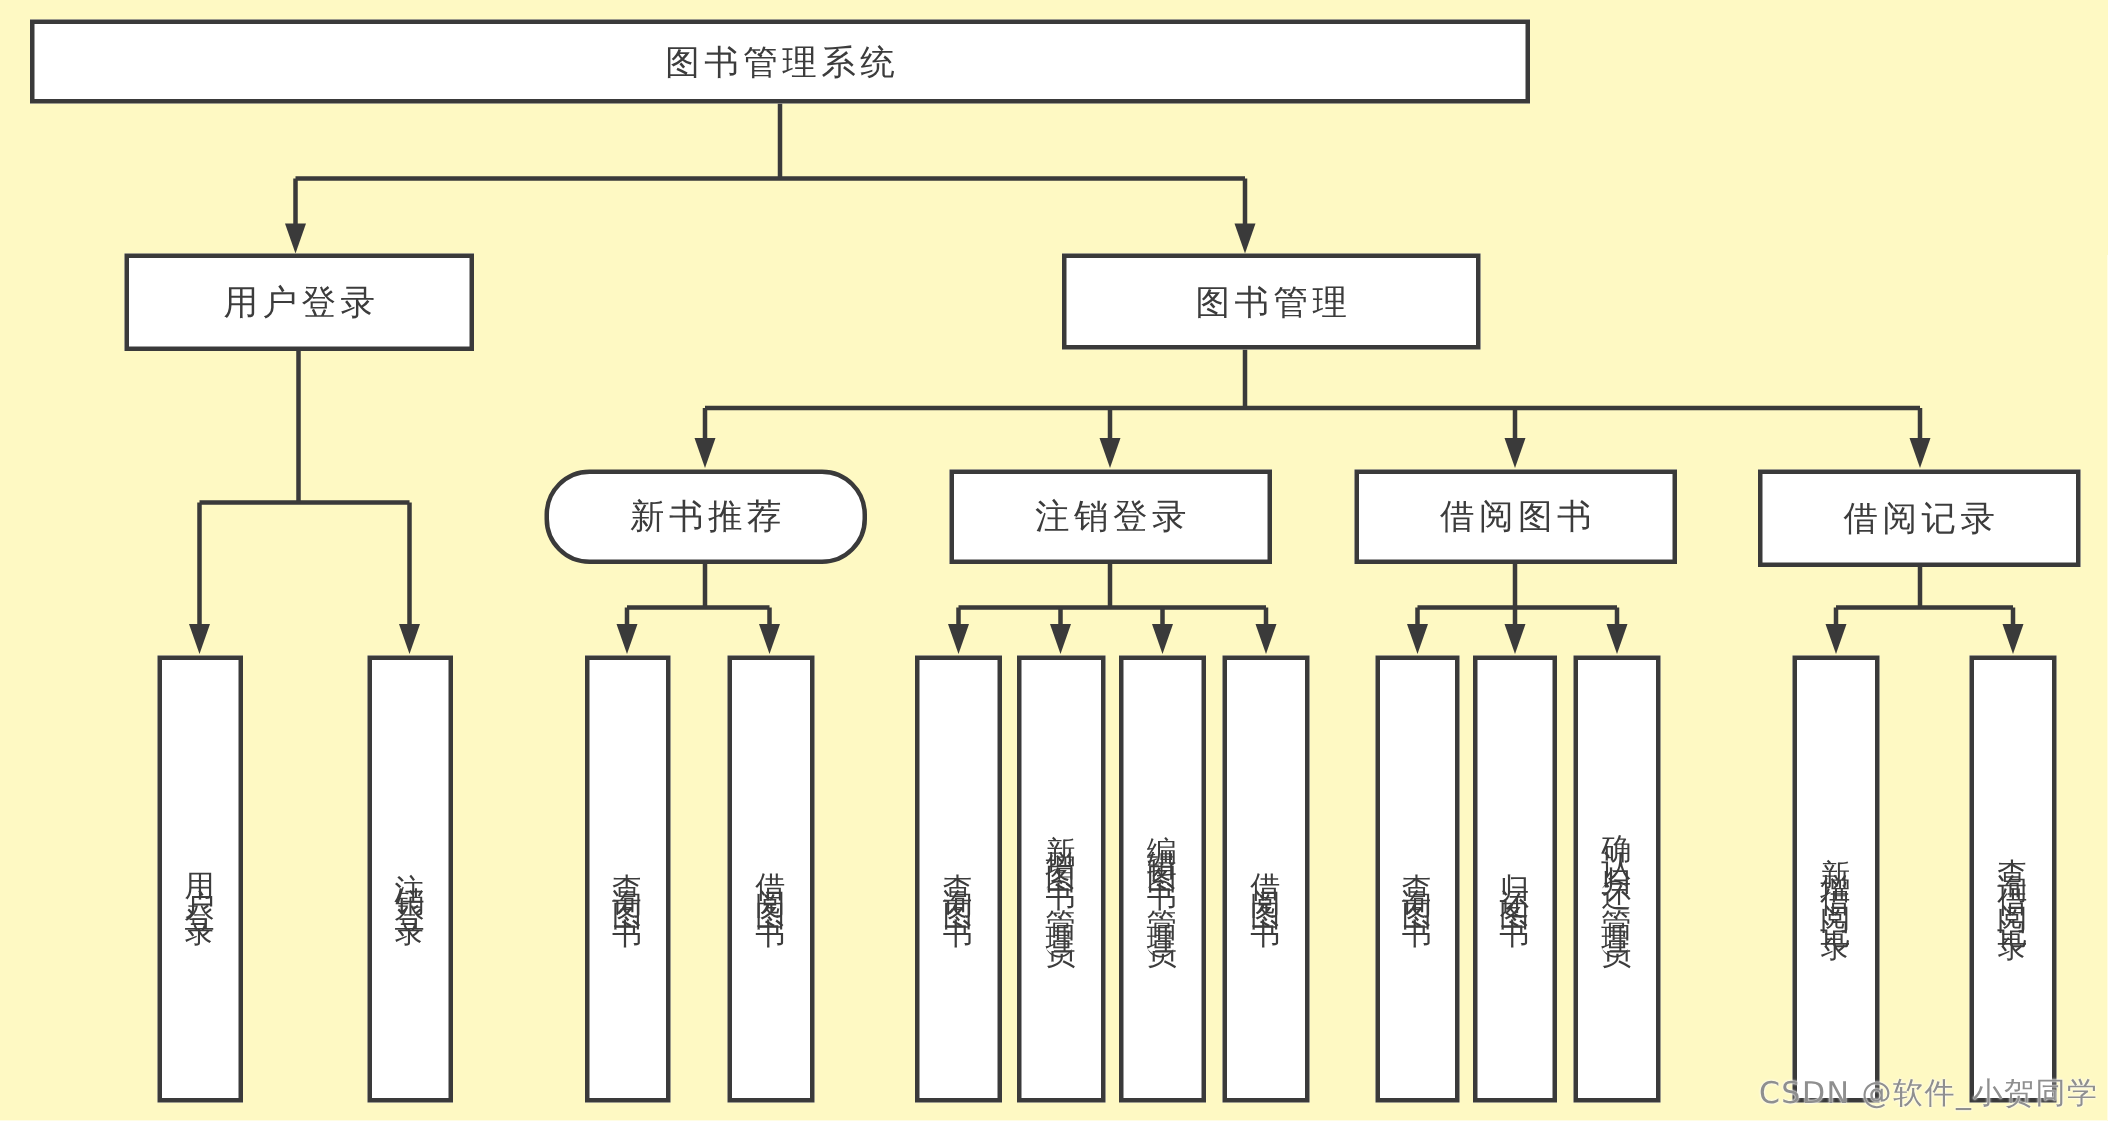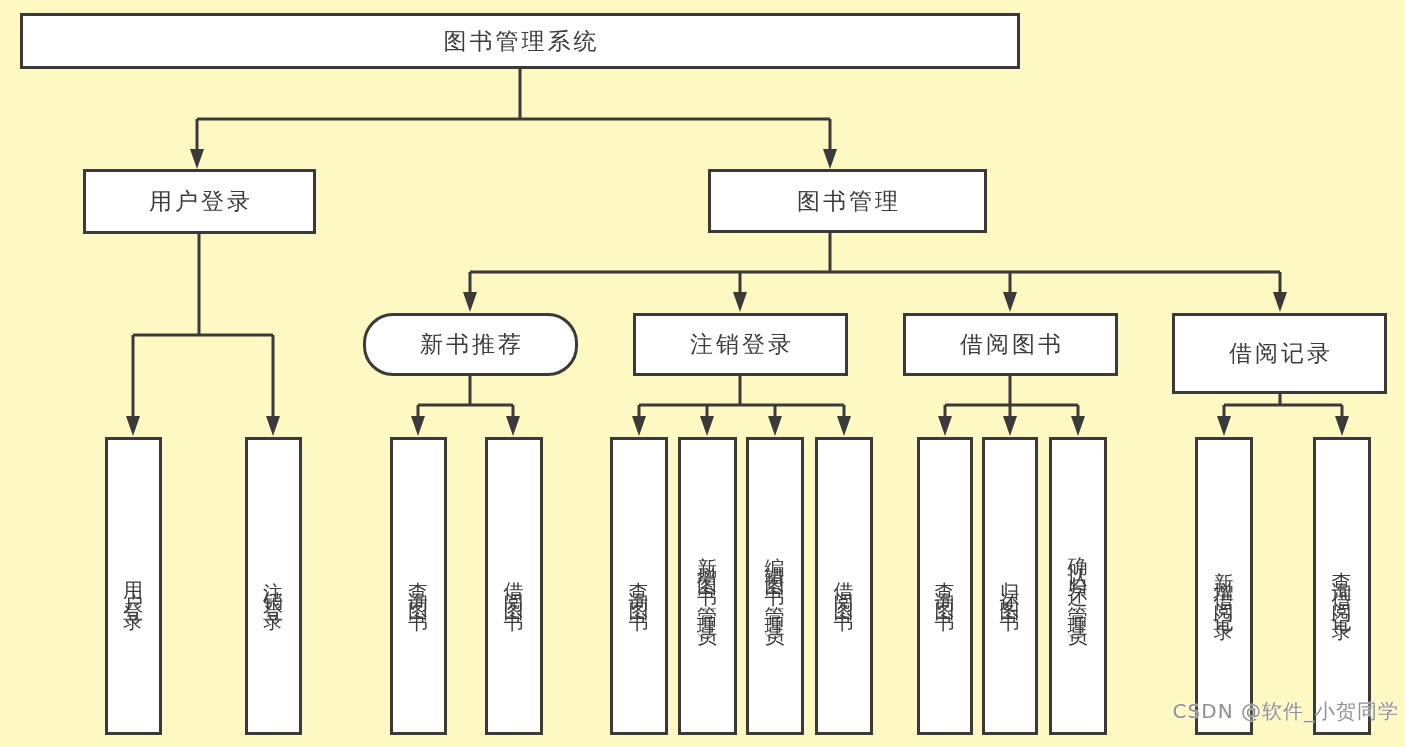--- a/index.html
+++ b/index.html
@@ -28,21 +28,21 @@
     color:#3c3c3c;
   }
   .box.h{font-size:23px;letter-spacing:3px;white-space:nowrap;}
   .box.h span{transform:translateX(1.5px);} 
   .n-root{left:20px;top:13px;width:1000px;height:56px;font-size:24px;letter-spacing:4px;}
   .n-user-login{left:83px;top:169px;width:233px;height:65px;}
   .n-book-mgmt{left:708px;top:169px;width:279px;height:64px;}
   .n-l3-0{left:363px;top:313px;width:215px;height:63px;border-radius:30px;}
   .n-l3-1{left:633px;top:313px;width:215px;height:63px;}
   .n-l3-2{left:903px;top:313px;width:215px;height:63px;}
-  .n-l3-3{left:1172px;top:313px;width:215px;height:81px;}
+  .n-l3-3{left:1172px;top:313px;width:215px;height:65px;}
   .leaf{top:437px;height:298px;}
   .leaf .v{
     writing-mode:vertical-rl;
     font-size:20px;
     letter-spacing:10px;
     line-height:1;
     color:#3c3c3c;
   }
   .n-leaf-0{left:105px;width:57px;}
   .n-leaf-1{left:245px;width:57px;}
@@ -52,21 +52,21 @@
   .n-leaf-5{left:678px;width:59px;}
   .n-leaf-6{left:746px;width:58px;}
   .n-leaf-7{left:815px;width:58px;}
   .n-leaf-8{left:917px;width:56px;}
   .n-leaf-9{left:982px;width:56px;}
   .n-leaf-10{left:1049px;width:58px;}
   .n-leaf-11{left:1195px;width:58px;}
   .n-leaf-12{left:1313px;width:58px;}
   .watermark{
     position:absolute;
-    right:6px;bottom:22px;
+    right:6px;bottom:5px;
     font-size:20px;
     color:#8f8f8f;
     letter-spacing:1px;
     white-space:nowrap;
     text-shadow:0 0 2px #ffffff,0 0 1px #ffffff;
     z-index:5;
   }
 </style>
 </head>
 <body>

